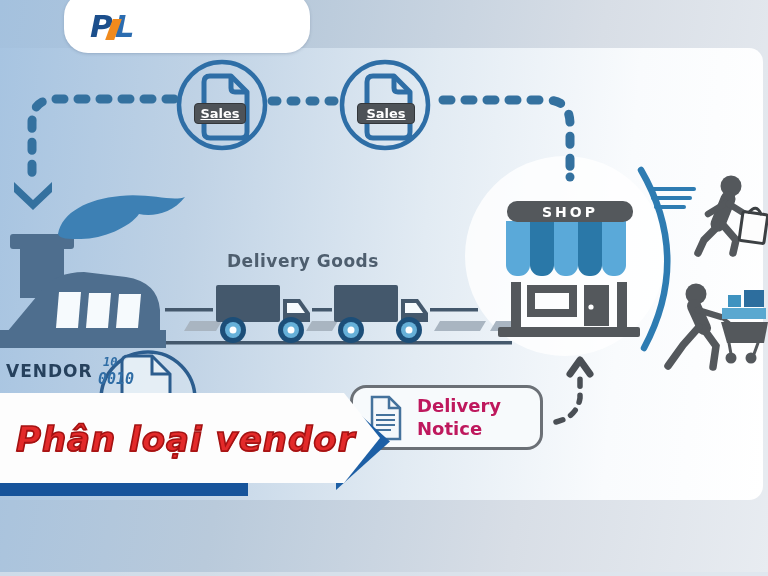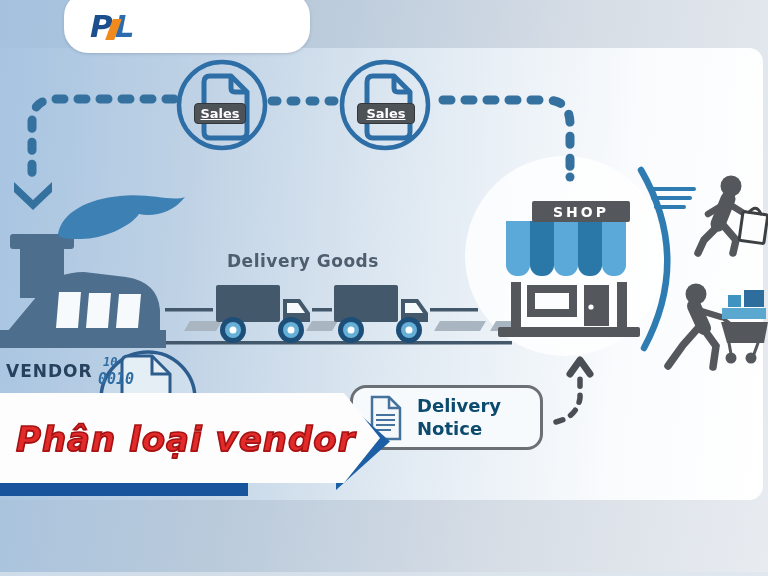--- a/index.html
+++ b/index.html
@@ -31,38 +31,38 @@
   
   .doc-badge{
     position:absolute;z-index:10;background:#4e5358;border:1.5px solid #33373b;border-radius:4px;
     color:#fff;font-weight:bold;display:flex;align-items:center;justify-content:center;text-decoration:underline;
   }
   .badge-sales{left:194px;top:103px;width:50px;height:19px;font-size:13px;}
   .badge-stock{left:357px;top:103px;width:56px;height:19px;font-size:13px;}
   .vendor-label{position:absolute;left:6px;top:361px;z-index:10;font-size:17px;font-weight:bold;color:#26415d;letter-spacing:1px;}
   .goods-label{position:absolute;left:227px;top:251px;z-index:10;font-size:17px;font-weight:bold;color:#4e5e6e;letter-spacing:.5px;}
   .shop-sign{
-    position:absolute;left:532px;top:201px;width:98px;height:21px;z-index:10;
-    background:#54585c;border-radius:2px;color:#fff;font-size:14px;font-weight:bold;letter-spacing:3px;
+    position:absolute;left:507px;top:201px;width:126px;height:21px;z-index:10;
+    background:#54585c;border-radius:10px;color:#fff;font-size:14px;font-weight:bold;letter-spacing:3px;
     display:flex;align-items:center;justify-content:center;
   }
   .awning{position:absolute;left:506px;top:221px;width:120px;height:55px;z-index:9;display:flex;}
   .awning span{width:24px;height:100%;border-radius:0 0 11px 11px;}
   .aw-light{background:#5aa9d9;}
   .aw-dark{background:#2a78a8;}
   .bin{position:absolute;z-index:10;font-family:"DejaVu Sans Mono","Liberation Mono",monospace;font-weight:bold;color:#2f6da5;font-style:italic;}
   .bin1{left:103px;top:355px;font-size:12px;}
   .bin2{left:98px;top:370px;font-size:15px;}
   
   .notice-box{
     position:absolute;left:350px;top:385px;width:193px;height:65px;z-index:20;
     background:#f7fafc;border:3.5px solid #6b7076;border-radius:16px;box-sizing:border-box;
     display:flex;align-items:center;padding-left:12px;
   }
-  .notice-text{margin-left:12px;font-size:18px;font-weight:bold;color:#0c4a6e;line-height:1.25;}
+  .notice-text{margin-left:12px;font-size:18px;font-weight:bold;color:#be185d;line-height:1.25;}
   
   .banner-point{position:absolute;left:336px;top:393px;width:54px;height:97px;z-index:29;
     background:#1d5fa5;clip-path:polygon(0 0,100% 50%,0 100%);}
   .banner-white{position:absolute;left:0;top:393px;width:380px;height:90px;z-index:30;
     background:#fdfdfd;clip-path:polygon(0 0,344px 0,380px 45px,344px 90px,0 90px);}
   .banner-bar{position:absolute;left:0;top:483px;width:248px;height:13px;z-index:30;background:#17549b;}
   .banner-title{
     position:absolute;left:16px;top:419px;z-index:31;
     font-size:34px;font-weight:bold;color:#e32a2a;letter-spacing:1px;
     -webkit-text-stroke:1.6px #a31212;

